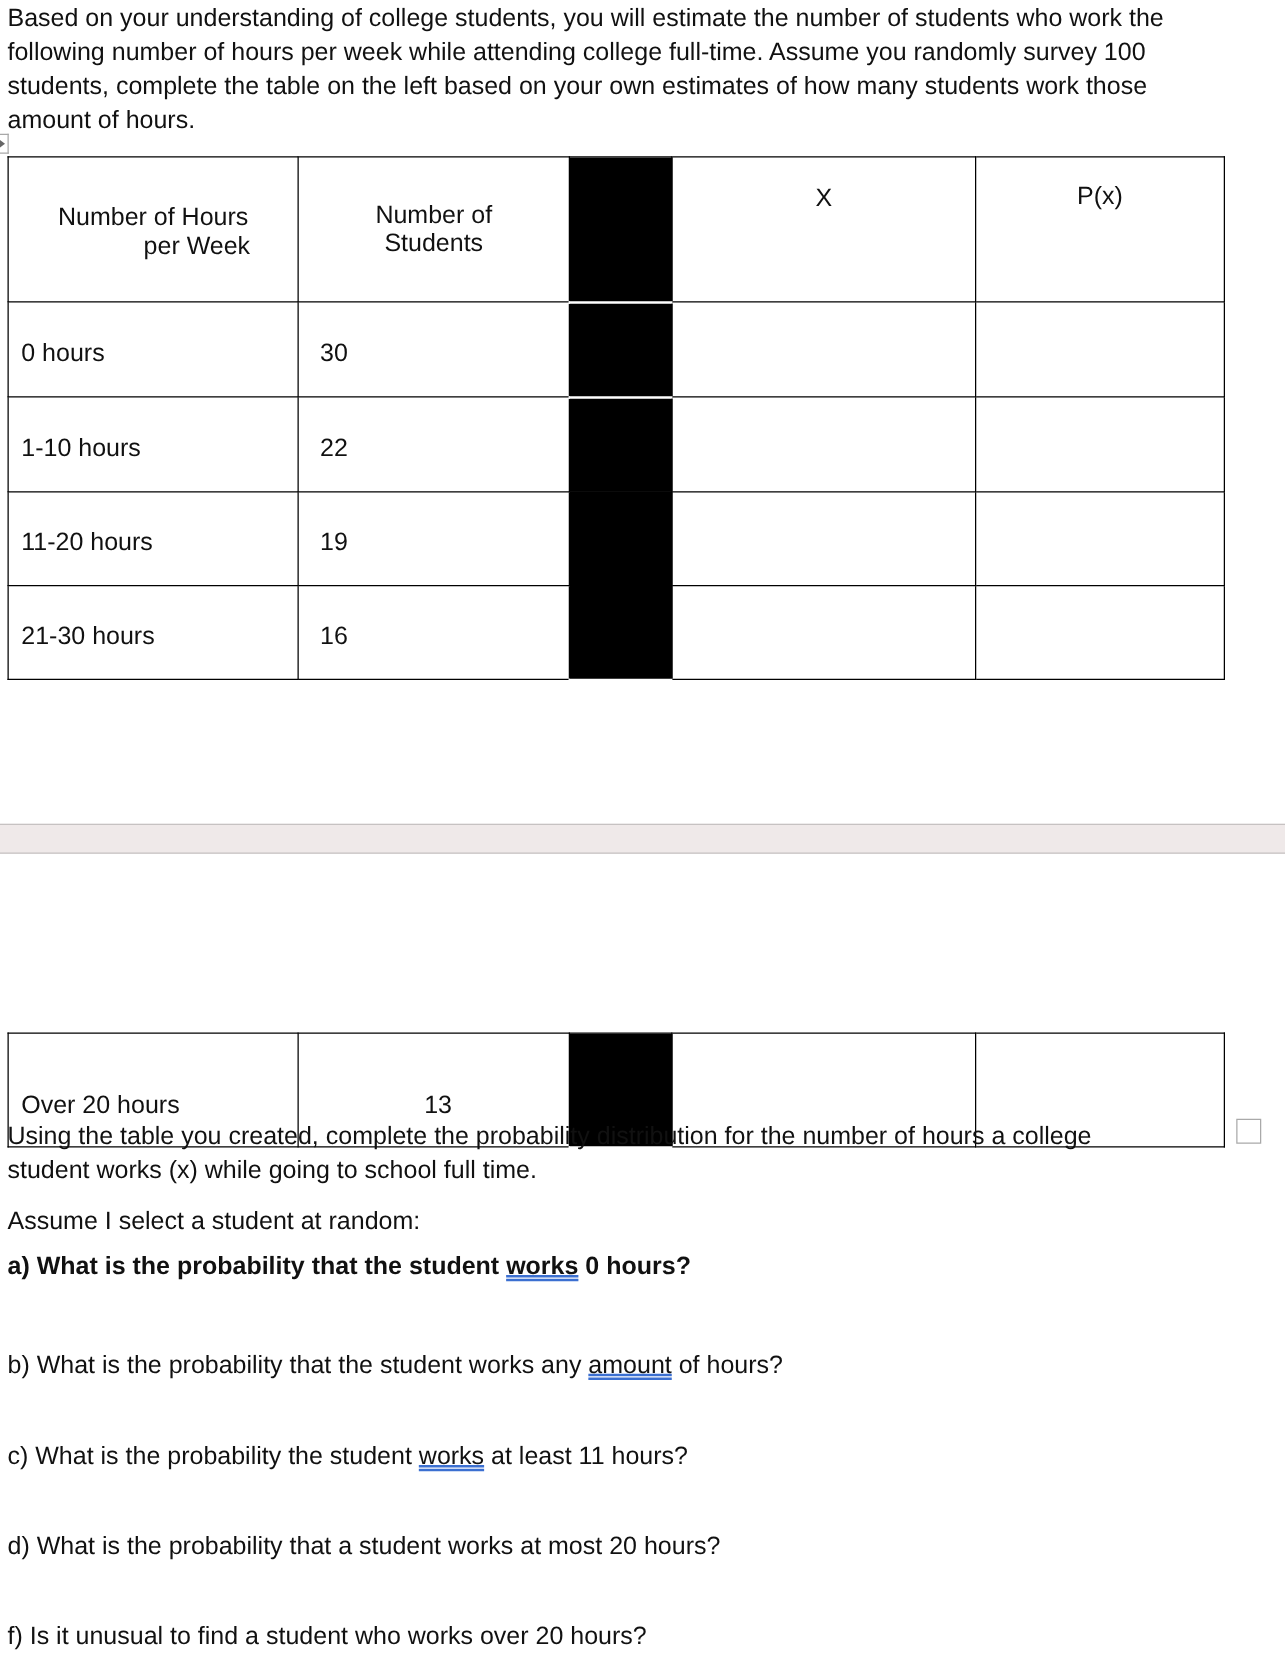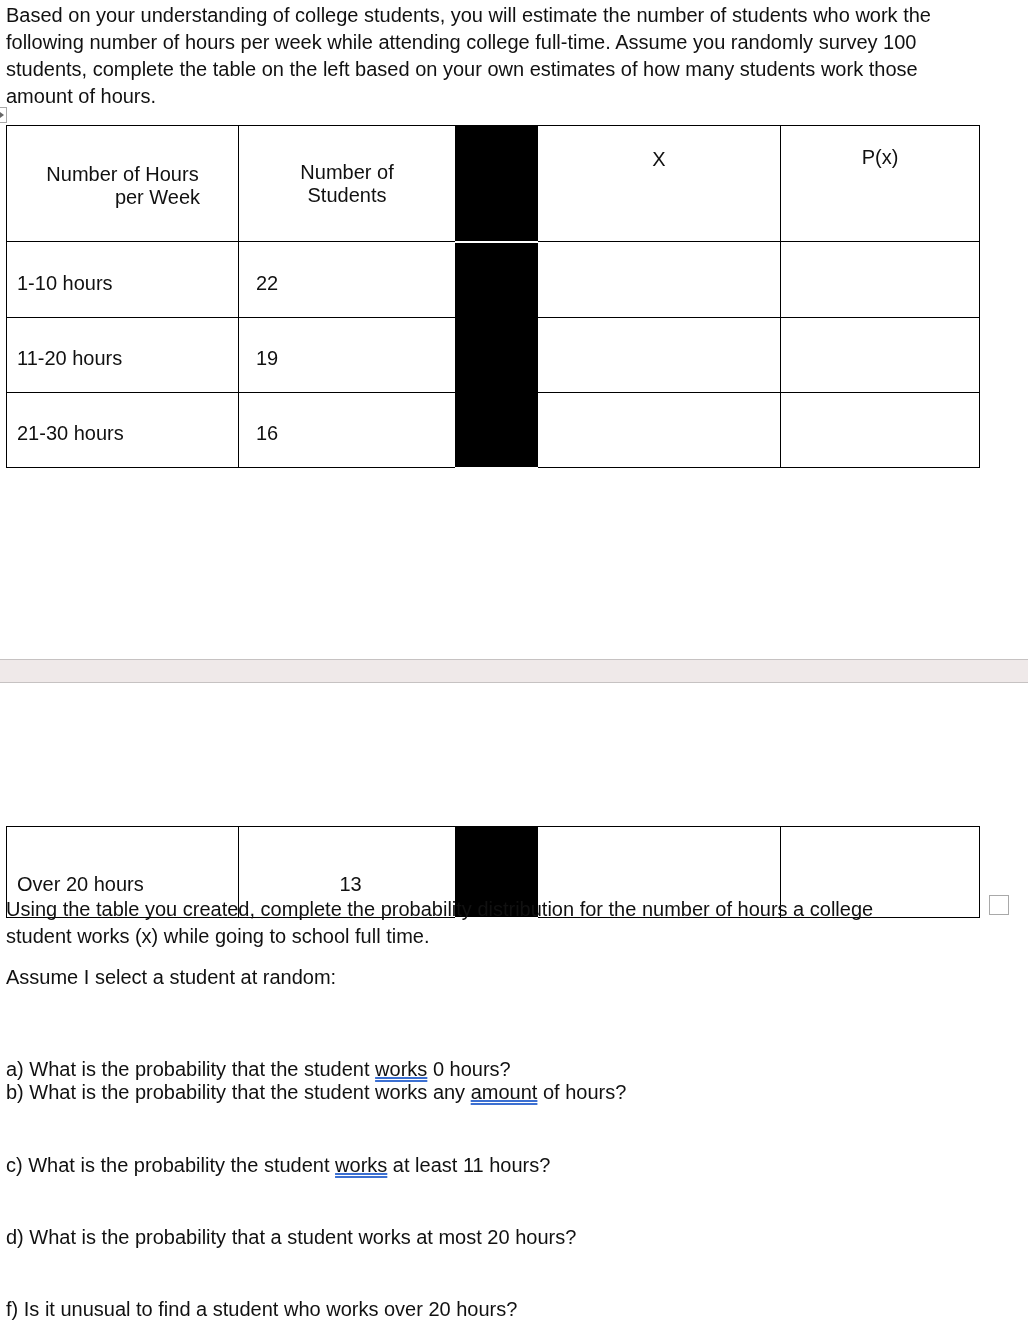--- a/index.html
+++ b/index.html
@@ -70,20 +70,27 @@
     </td>
     <td class="c2">
       <span>Number of</span><br>
       <span>Students</span>
     </td>
     <td class="c3 black-sep"></td>
     <td class="c4">X</td>
     <td class="c5">P(x)</td>
   </tr>
   <tr class="row">
+    <td class="c1">0 hours</td>
+    <td class="c2">30</td>
+    <td class="c3 black-sep"></td>
+    <td class="c4"></td>
+    <td class="c5"></td>
+  </tr>
+  <tr class="row">
     <td class="c1">1-10 hours</td>
     <td class="c2">22</td>
     <td class="c3"></td>
     <td class="c4"></td>
     <td class="c5"></td>
   </tr>
   <tr class="row">
     <td class="c1">11-20 hours</td>
     <td class="c2">19</td>
     <td class="c3"></td>
@@ -113,21 +120,21 @@
   </tr>
 </tbody>
   </table>
 
 <div class="checkbox"></div>
 
 <p class="para using">Using the table you created, complete the probability distribution for the number of hours a college student works (x) while going to school full time.</p>
 
 <p class="para" style="top:964px;">Assume I select a student at random:</p>
 
-<p class="para" style="top:1056px;">
+<p class="para" style="top:1000px;font-weight:bold;">
   <span>a) What is the probability that the student </span><span class="spell">works</span><span> 0 hours?</span>
 </p>
 
 <p class="para" style="top:1079px;">
   <span>b) What is the probability that the student works any </span><span class="spell">amount</span><span> of hours?</span>
 </p>
 
 <p class="para" style="top:1152px;">
   <span>c) What is the probability the student </span><span class="spell">works</span><span> at least 11 hours?</span>
 </p>

